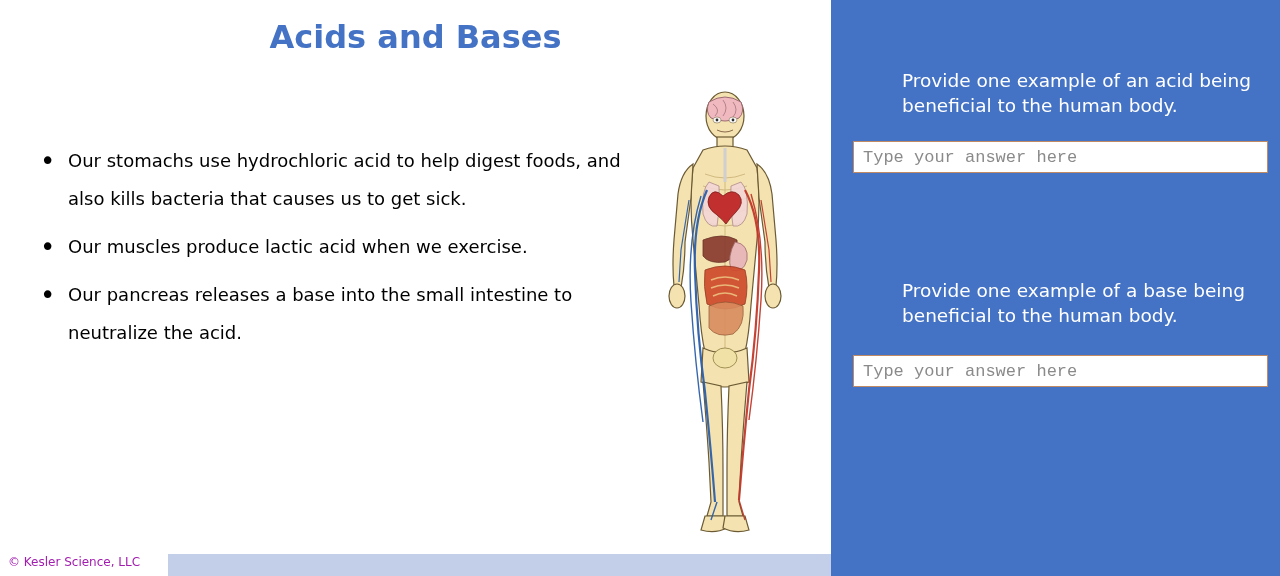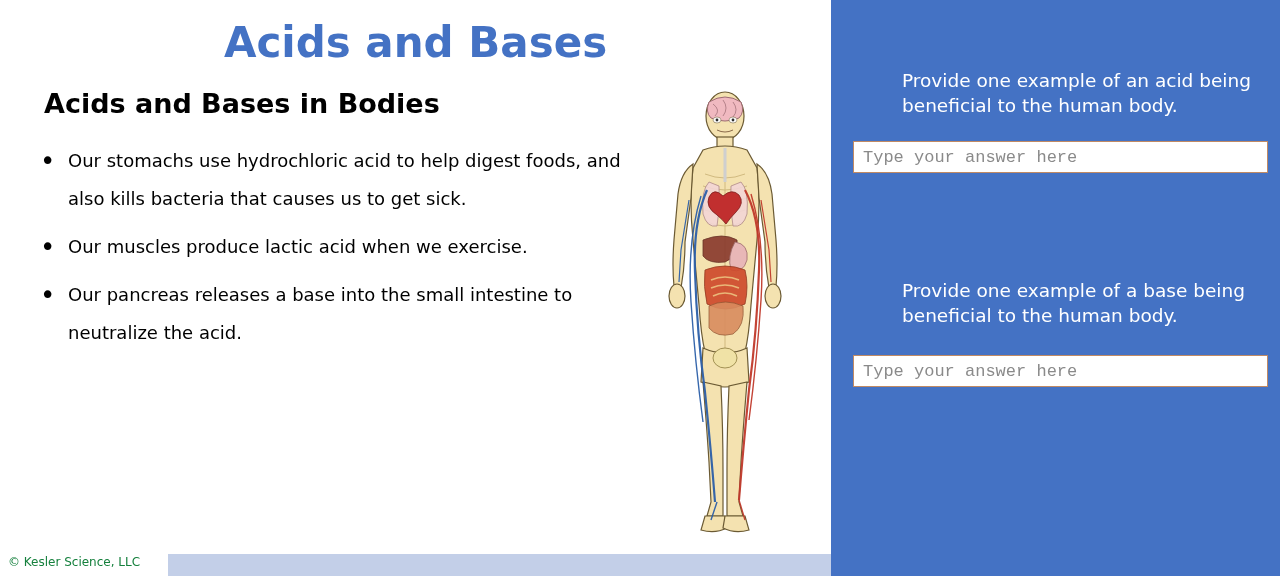--- a/index.html
+++ b/index.html
@@ -24,21 +24,21 @@
     width: 831px; height: 576px;
     background: #ffffff;
     overflow: hidden;
   }
 
   #slide-title {
     position: absolute;
     left: 0; top: 18px;
     width: 831px;
     text-align: center;
-    font-size: 42px;
+    font-size: 32px;
     font-weight: bold;
     color: #4472c4;
     letter-spacing: 0px;
   }
 
   #section-heading {
     position: absolute;
     left: 44px; top: 88px;
     font-size: 27px;
     font-weight: bold;
@@ -82,21 +82,21 @@
   #footer-bar {
     position: absolute;
     left: 0; bottom: 0;
     width: 831px; height: 30px;
     background: #ffffff;
   }
   #footer-credit {
     position: absolute;
     left: 8px; bottom: 7px;
     font-size: 12px;
-    color: #15803d;
+    color: #a21caf;
   }
   #footer-strip {
     position: absolute;
     left: 168px; bottom: 0px;
     width: 663px; height: 22px;
     background: #c3cfe8;
   }
 
   
   #panel {
@@ -136,21 +136,20 @@
 </style>
 </head>
 <body>
 
 <div id="stage">
 
   <div id="slide">
 
     <div id="slide-title">Acids and Bases</div>
 
-    <div id="section-heading">Acids and Bases in Bodies</div>
 
     <div id="bullets">
       <div class="bullet">
         <div class="bullet-dot">•</div>
         <div class="bullet-text">Our stomachs use hydrochloric acid to help digest foods, and also kills bacteria that causes us to get sick.</div>
       </div>
       <div class="bullet">
         <div class="bullet-dot">•</div>
         <div class="bullet-text">Our muscles produce lactic acid when we exercise.</div>
       </div>

